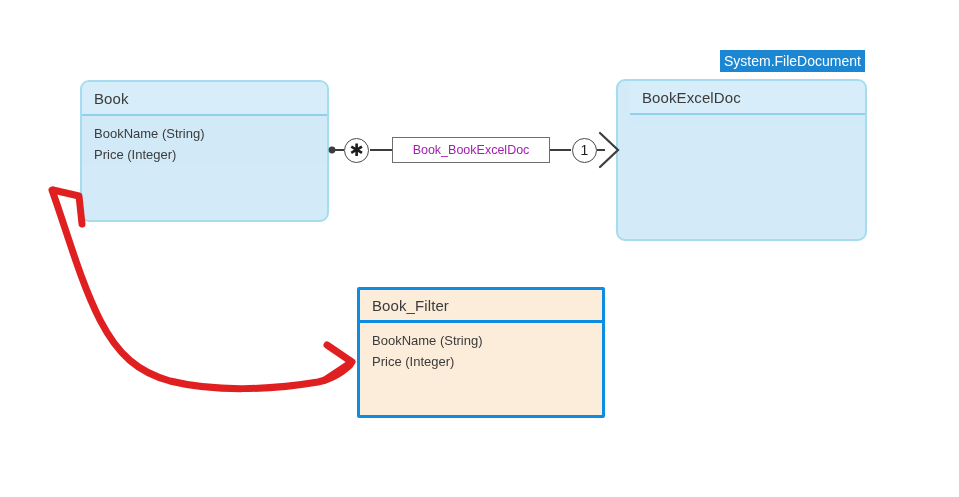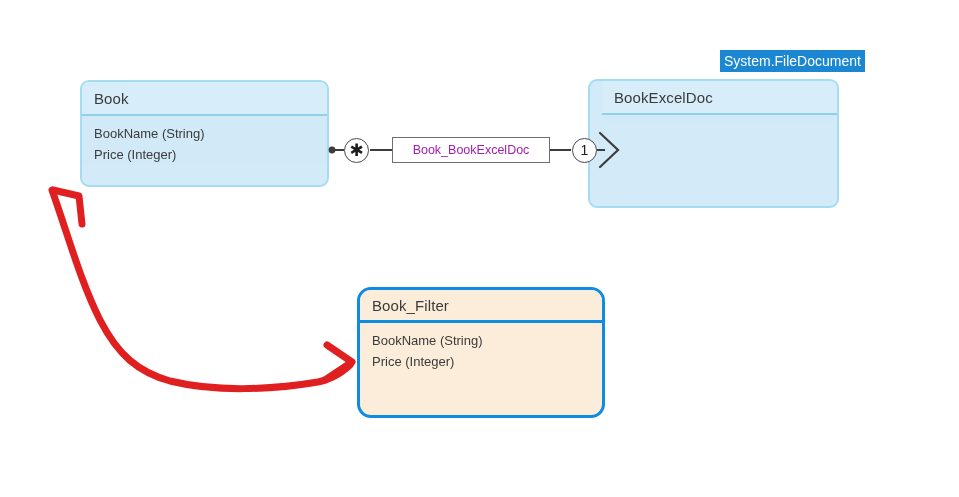--- a/index.html
+++ b/index.html
@@ -63,21 +63,21 @@
     height: 34px;
   }
   .entity.blue .ent-body {
     background: #d2eaf7;
   }
 
   
   .entity.cream {
     border: 3px solid #0d8ce2;
     background: #fceddb;
-    border-radius: 14px;
+    border-radius: 2px;
   }
   .entity.cream .ent-header {
     background: #fceddb;
     border-bottom: 3px solid #0d8ce2;
     height: 33px;
   }
   .entity.cream .ent-body {
     background: #fceddb;
   }
 
@@ -131,29 +131,29 @@
     pointer-events: none;
   }
 </style>
 </head>
 <body>
 
 <div id="canvas">
 
   <div class="badge" style="left:720px; top:50px;">System.FileDocument</div>
 
-  <div class="entity blue" style="left:80px; top:80px; width:249px; height:107px;">
+  <div class="entity blue" style="left:80px; top:80px; width:249px; height:142px;">
     <div class="ent-header">Book</div>
     <div class="ent-body">
       <div class="attr">BookName (String)</div>
       <div class="attr">Price (Integer)</div>
     </div>
   </div>
 
-  <div class="entity blue" style="left:588px; top:79px; width:251px; height:129px;padding-left:12px;">
+  <div class="entity blue" style="left:616px; top:79px; width:251px; height:162px;padding-left:12px;">
     <div class="ent-header">BookExcelDoc</div>
     <div class="ent-body"></div>
   </div>
 
   <div class="entity cream" style="left:357px; top:287px; width:248px; height:131px;">
     <div class="ent-header">Book_Filter</div>
     <div class="ent-body">
       <div class="attr">BookName (String)</div>
       <div class="attr">Price (Integer)</div>
     </div>

